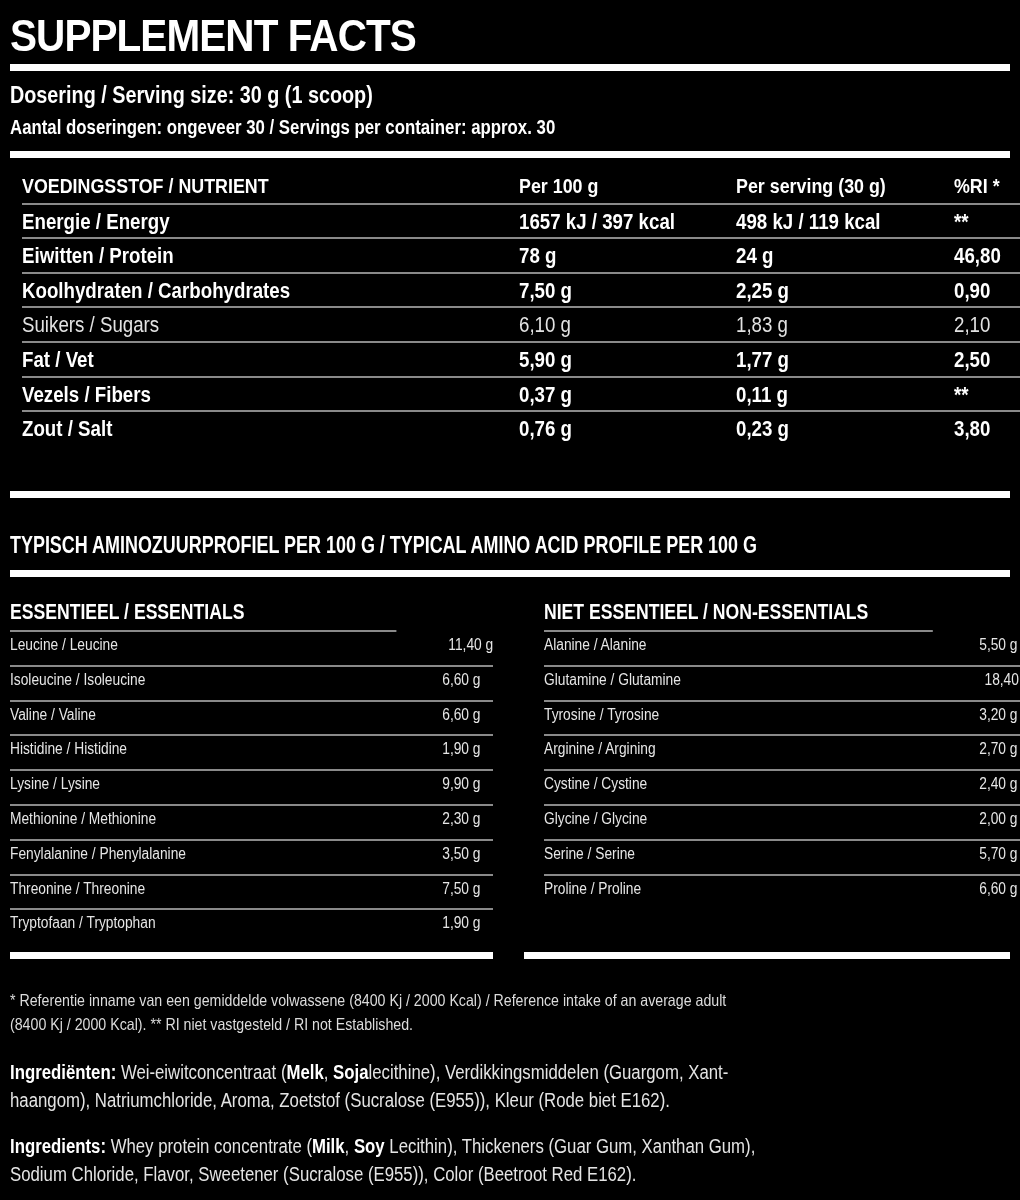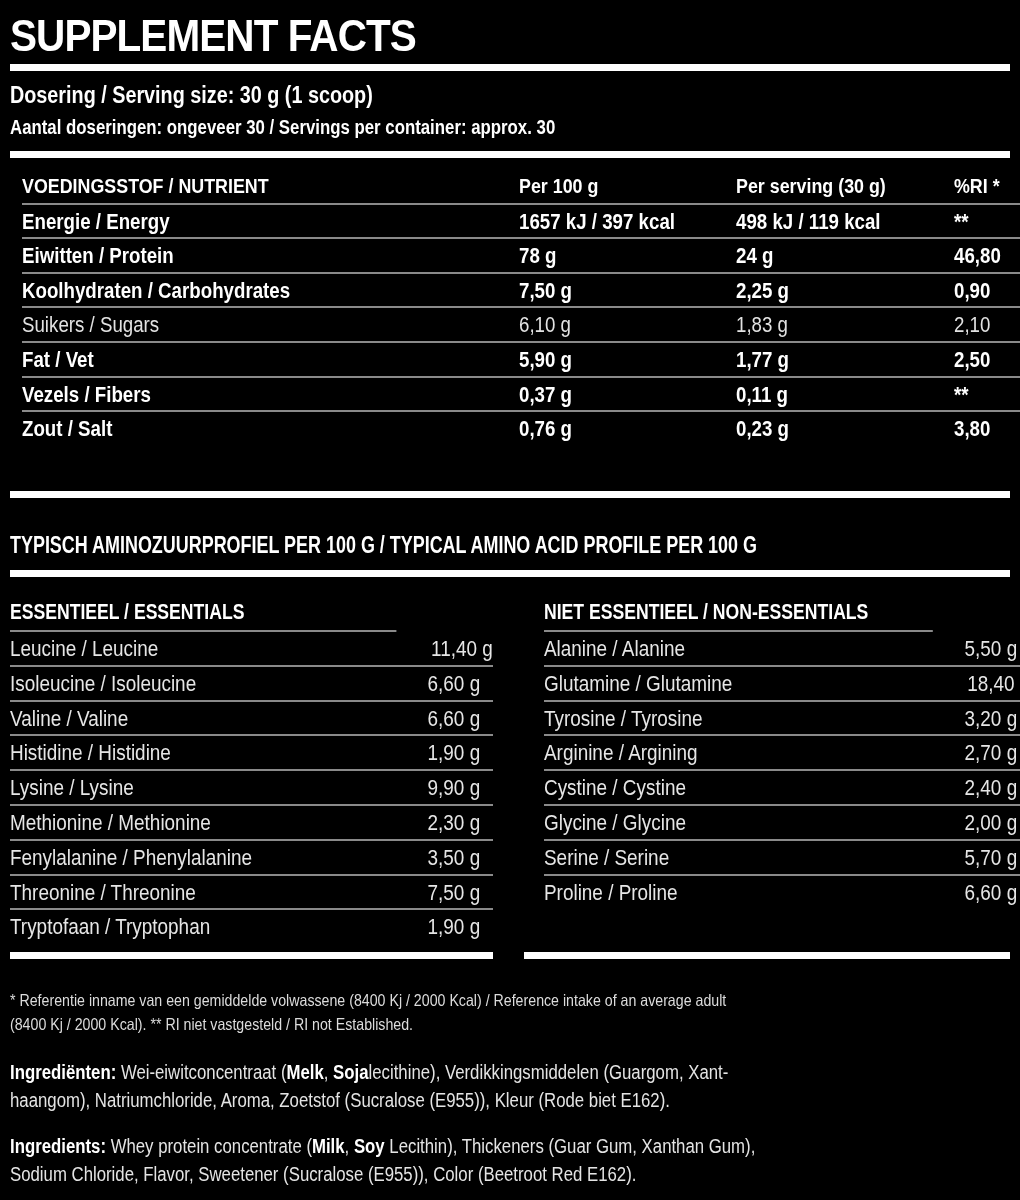--- a/index.html
+++ b/index.html
@@ -103,21 +103,21 @@
       height: 36px;
       line-height: 32px;
       border-bottom: 2px solid #8a8a8a;
       box-sizing: border-box;
     }
     .amino-row {
       position: relative;
       height: 34.8px;
       border-bottom: 2px solid #8a8a8a;
       box-sizing: border-box;
-      font-size: 22px;
+      font-size: 16px;
       color: #e6e6e6;
       white-space: nowrap;
     }
     .amino-row:last-child { border-bottom: none; }
     .amino-row .a-name {
       position: absolute;
       left: 0;
       top: 4px;
       transform: scaleX(0.86);
       transform-origin: left center;

